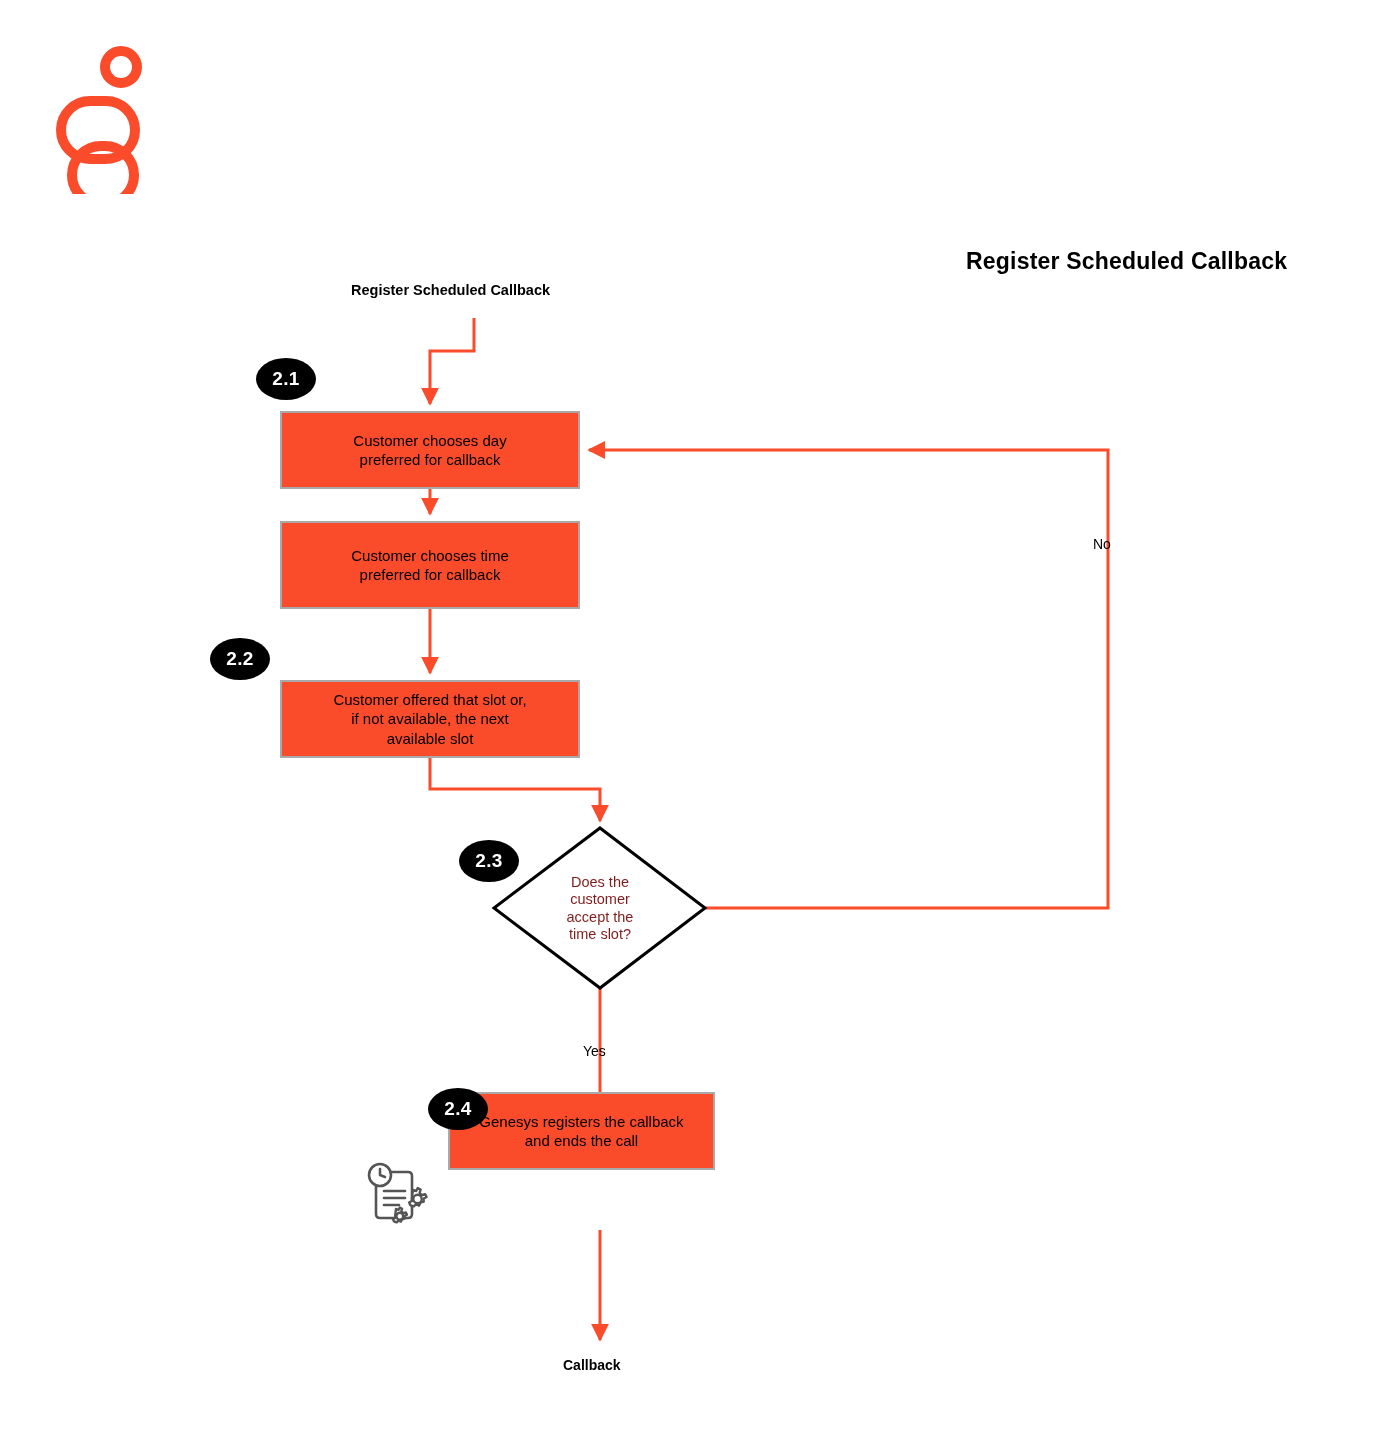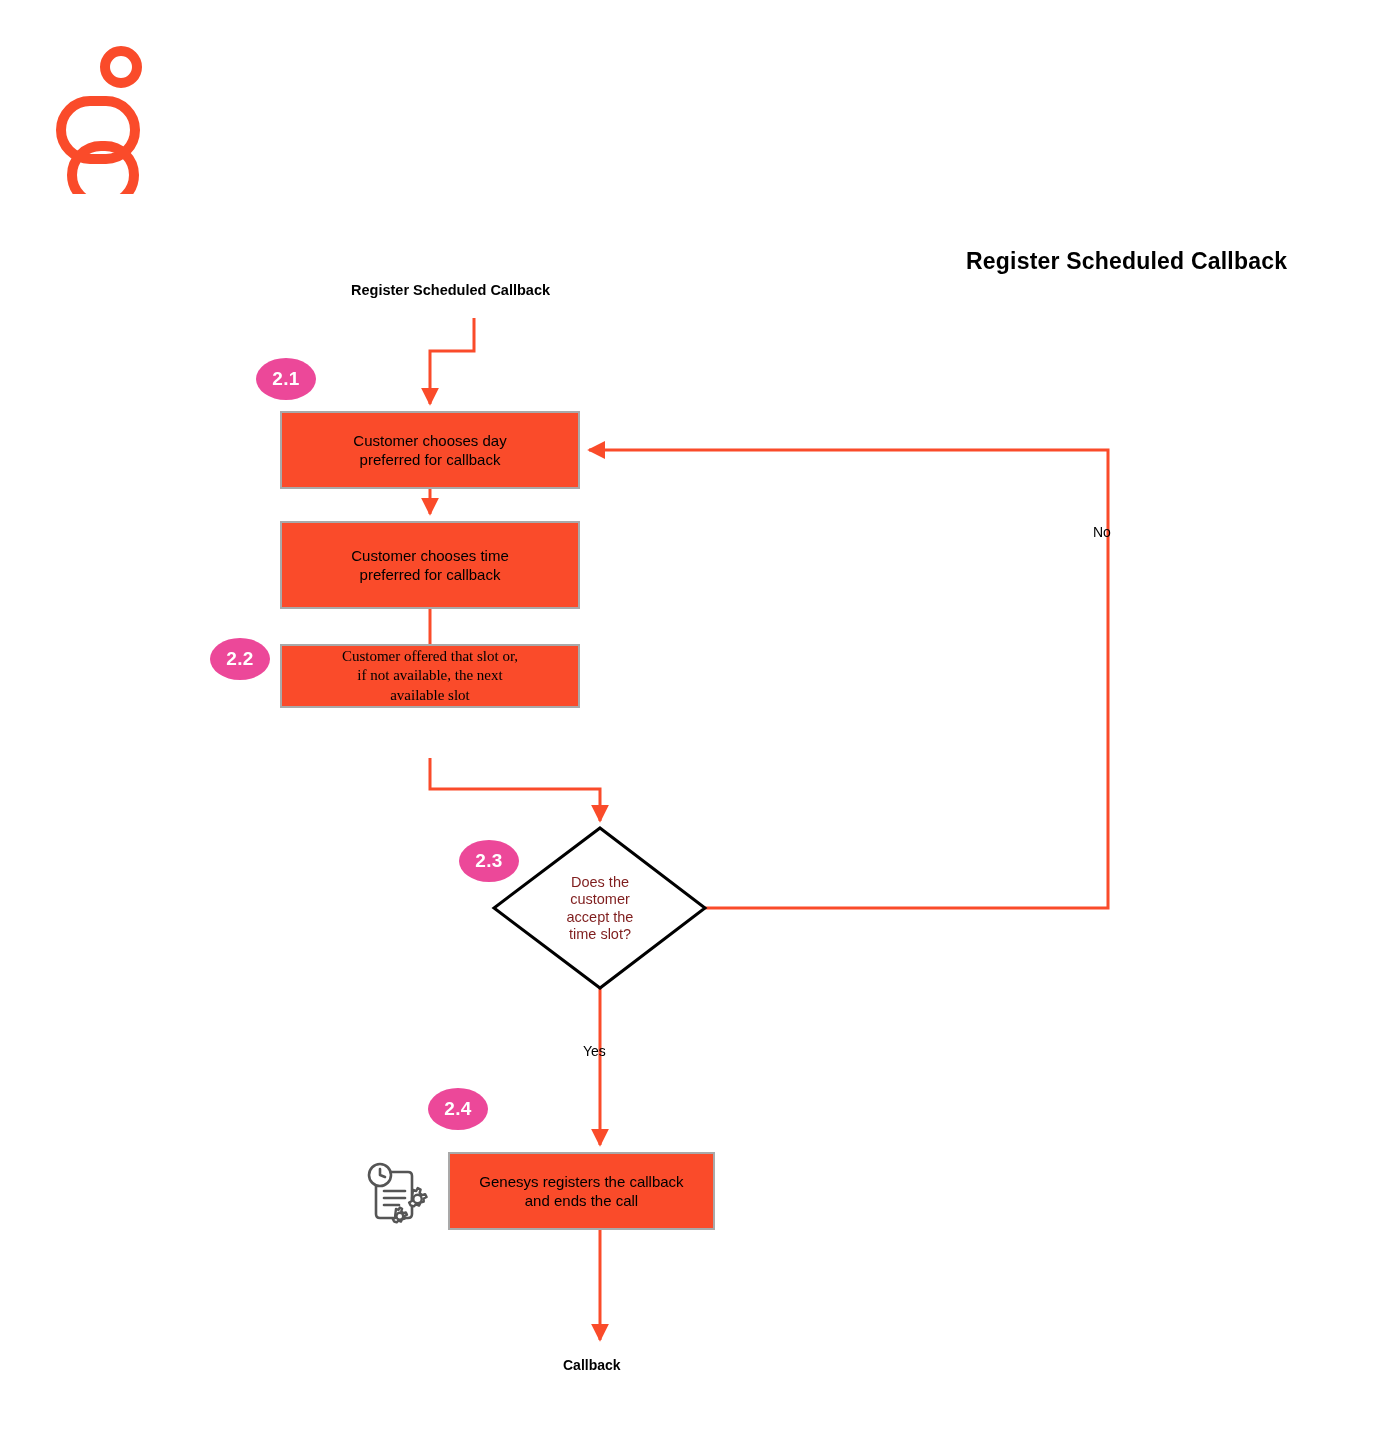--- a/index.html
+++ b/index.html
@@ -58,64 +58,64 @@
   .end-label {
     left: 563px;
     top: 1357px;
     font-size: 14px;
     font-weight: bold;
   }
   .edge-label {
     font-size: 14px;
     font-weight: normal;
   }
-  .label-no  { left: 1093px; top: 524px; text-align: left; }
+  .label-no  { left: 1093px; top: 536px; text-align: left; }
   .label-yes { left: 583px;  top: 1043px; }
 
   
   .node-box {
     position: absolute;
     box-sizing: border-box;
     background: #FA4B2A;
     border: 2px solid #A9A9A9;
     display: flex;
     align-items: center;
     justify-content: center;
     text-align: center;
     font-size: 15px;
     color: #000000;
     line-height: 1.27;
     white-space: pre-line;
     padding: 2px 6px;
   }
   #node-day      { left: 280px; top: 411px;  width: 300px; height: 78px; }
   #node-time     { left: 280px; top: 521px;  width: 300px; height: 88px; }
-  #node-offer    { left: 280px; top: 644px;  width: 300px; height: 64px; font-family: Liberation Serif, serif; }
-  #node-register { left: 448px; top: 1152px; width: 267px; height: 78px; }
+  #node-offer    { left: 280px; top: 680px;  width: 300px; height: 78px; }
+  #node-register { left: 448px; top: 1092px; width: 267px; height: 78px; }
 
   
   .diamond-text {
     position: absolute;
     left: 520px;
     top: 874px;
     width: 160px;
     text-align: center;
     font-size: 14.5px;
     line-height: 1.2;
     white-space: pre-line;
     color: #7f1d1d;
   }
 
   
   .badge {
     position: absolute;
     width: 60px;
     height: 42px;
     border-radius: 50%;
-    background: #ec4899;
+    background: #000000;
     color: #ffffff;
     font-size: 19px;
     font-weight: bold;
     display: flex;
     align-items: center;
     justify-content: center;
     letter-spacing: 0.3px;
   }
   #badge-21 { left: 256px; top: 358px; }
   #badge-22 { left: 210px; top: 638px; }

